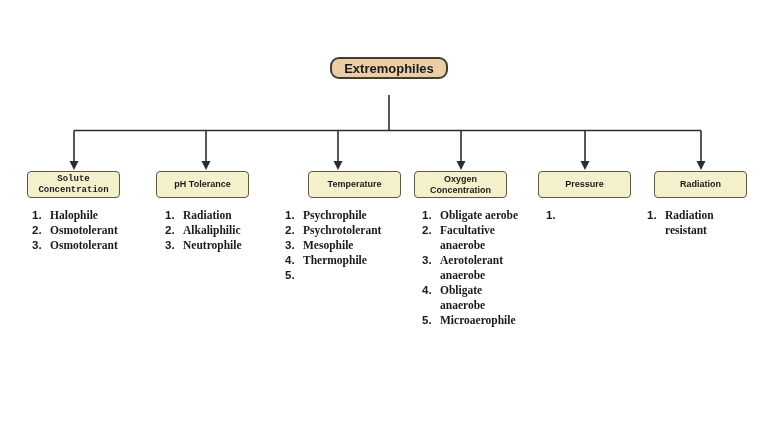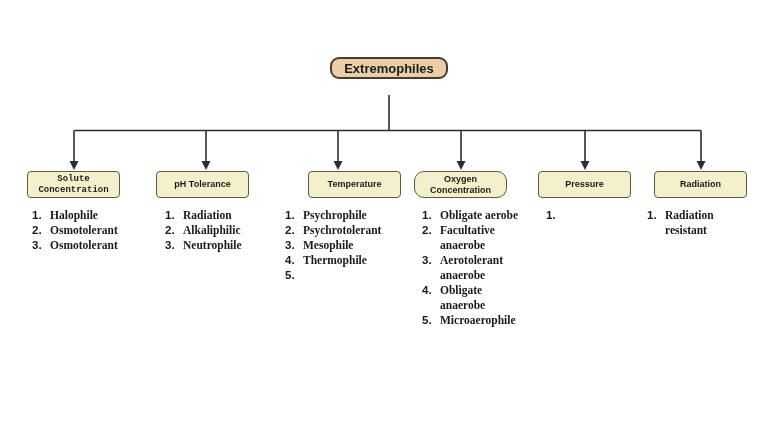--- a/index.html
+++ b/index.html
@@ -22,21 +22,21 @@
     font-size:13px;font-weight:bold;color:var(--text);box-sizing:border-box;
   }
   .catbox{
     position:absolute;top:171px;height:27px;width:93px;
     background:var(--cat_fill);border:1.4px solid var(--cat_border);border-radius:4px;
     display:flex;align-items:center;justify-content:center;text-align:center;
     font-size:9px;font-weight:bold;color:var(--text);line-height:1.15;
     box-sizing:border-box;padding:1px 4px;
   }
   .cat-0{left:27px;font-family:Liberation Mono, monospace;} .cat-1{left:156px;text-align:right;} .cat-2{left:308px;}
-  .cat-3{left:414px;border-radius:10px;} .cat-4{left:538px;} .cat-5{left:654px;}
+  .cat-3{left:414px;} .cat-4{left:538px;} .cat-5{left:654px;}
   .list{
     position:absolute;top:208px;color:var(--text);
     font-size:11.5px;font-weight:bold;line-height:15px;
   }
   .list-0{left:32px;width:120px;}  .list-1{left:165px;width:115px;}
   .list-2{left:285px;width:138px;} .list-3{left:422px;width:122px;}
   .list-4{left:546px;width:110px;} .list-5{left:647px;width:100px;}
   .item{display:flex;}
   .item .num{width:18px;flex:0 0 18px;}
   .item .txt span{display:block;font-family:Liberation Serif, serif;}

